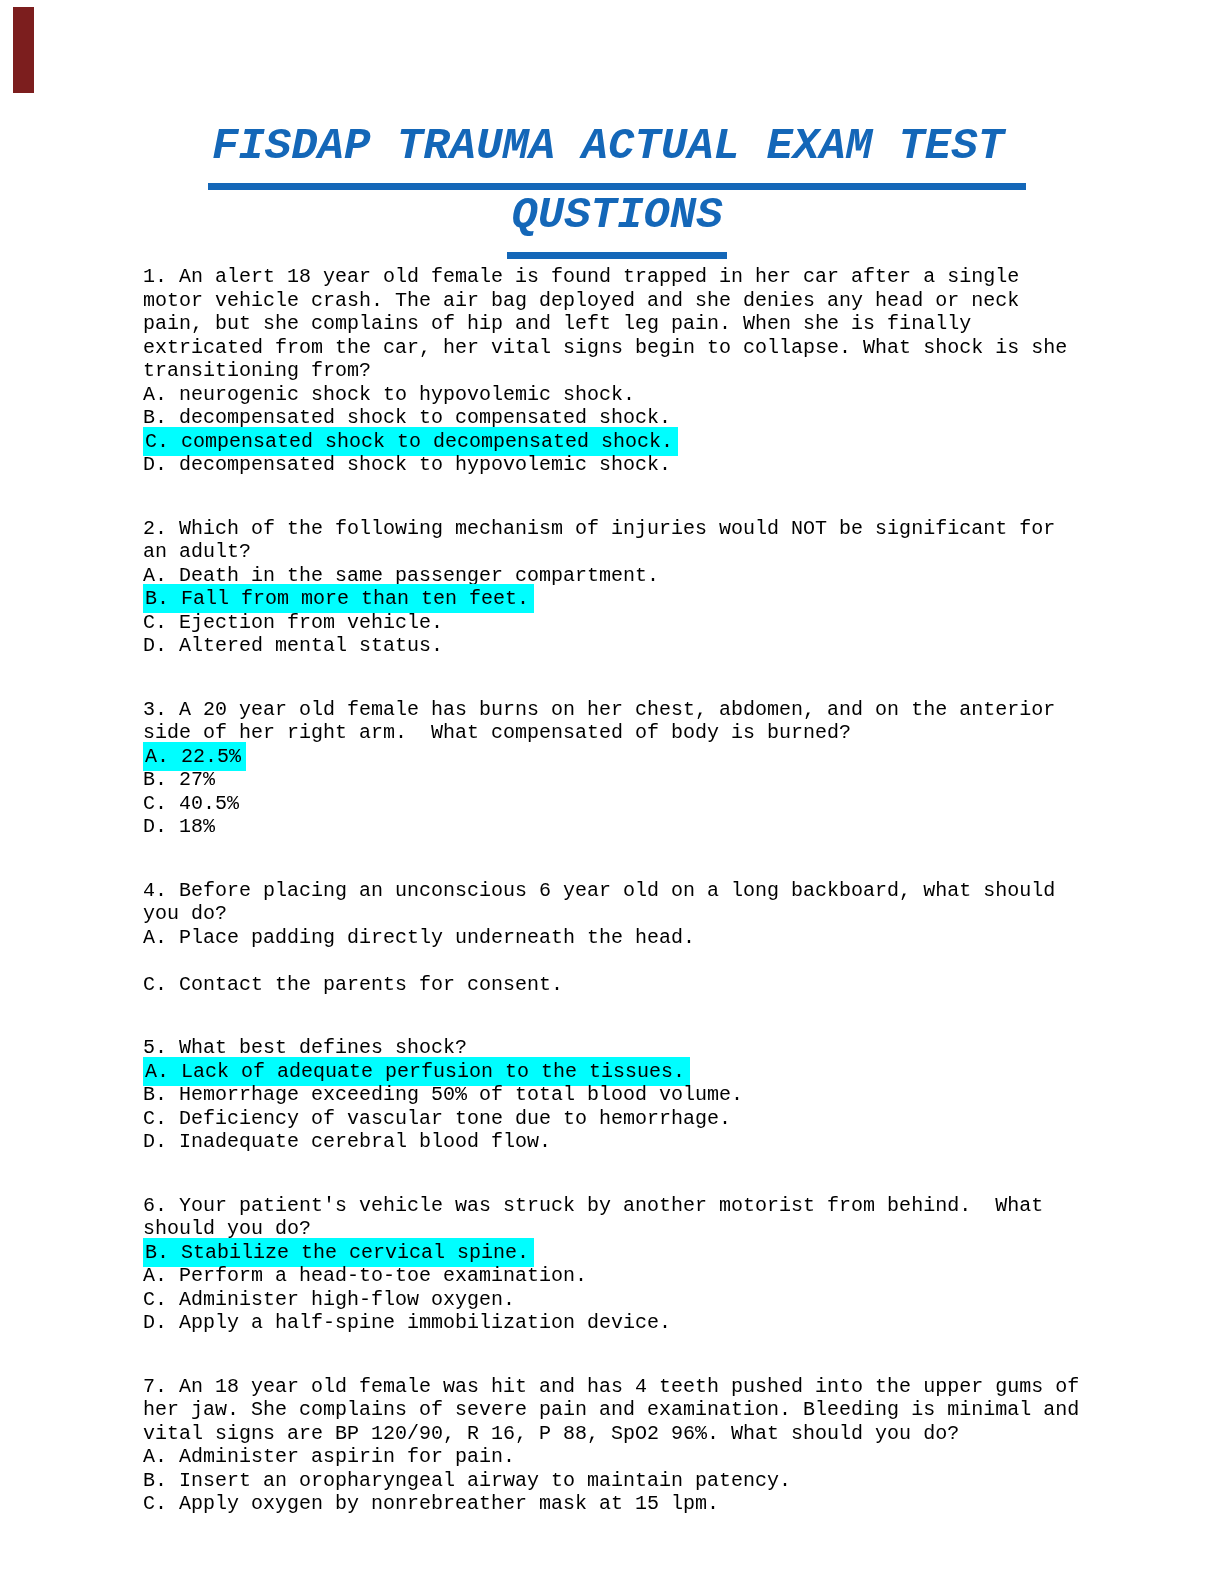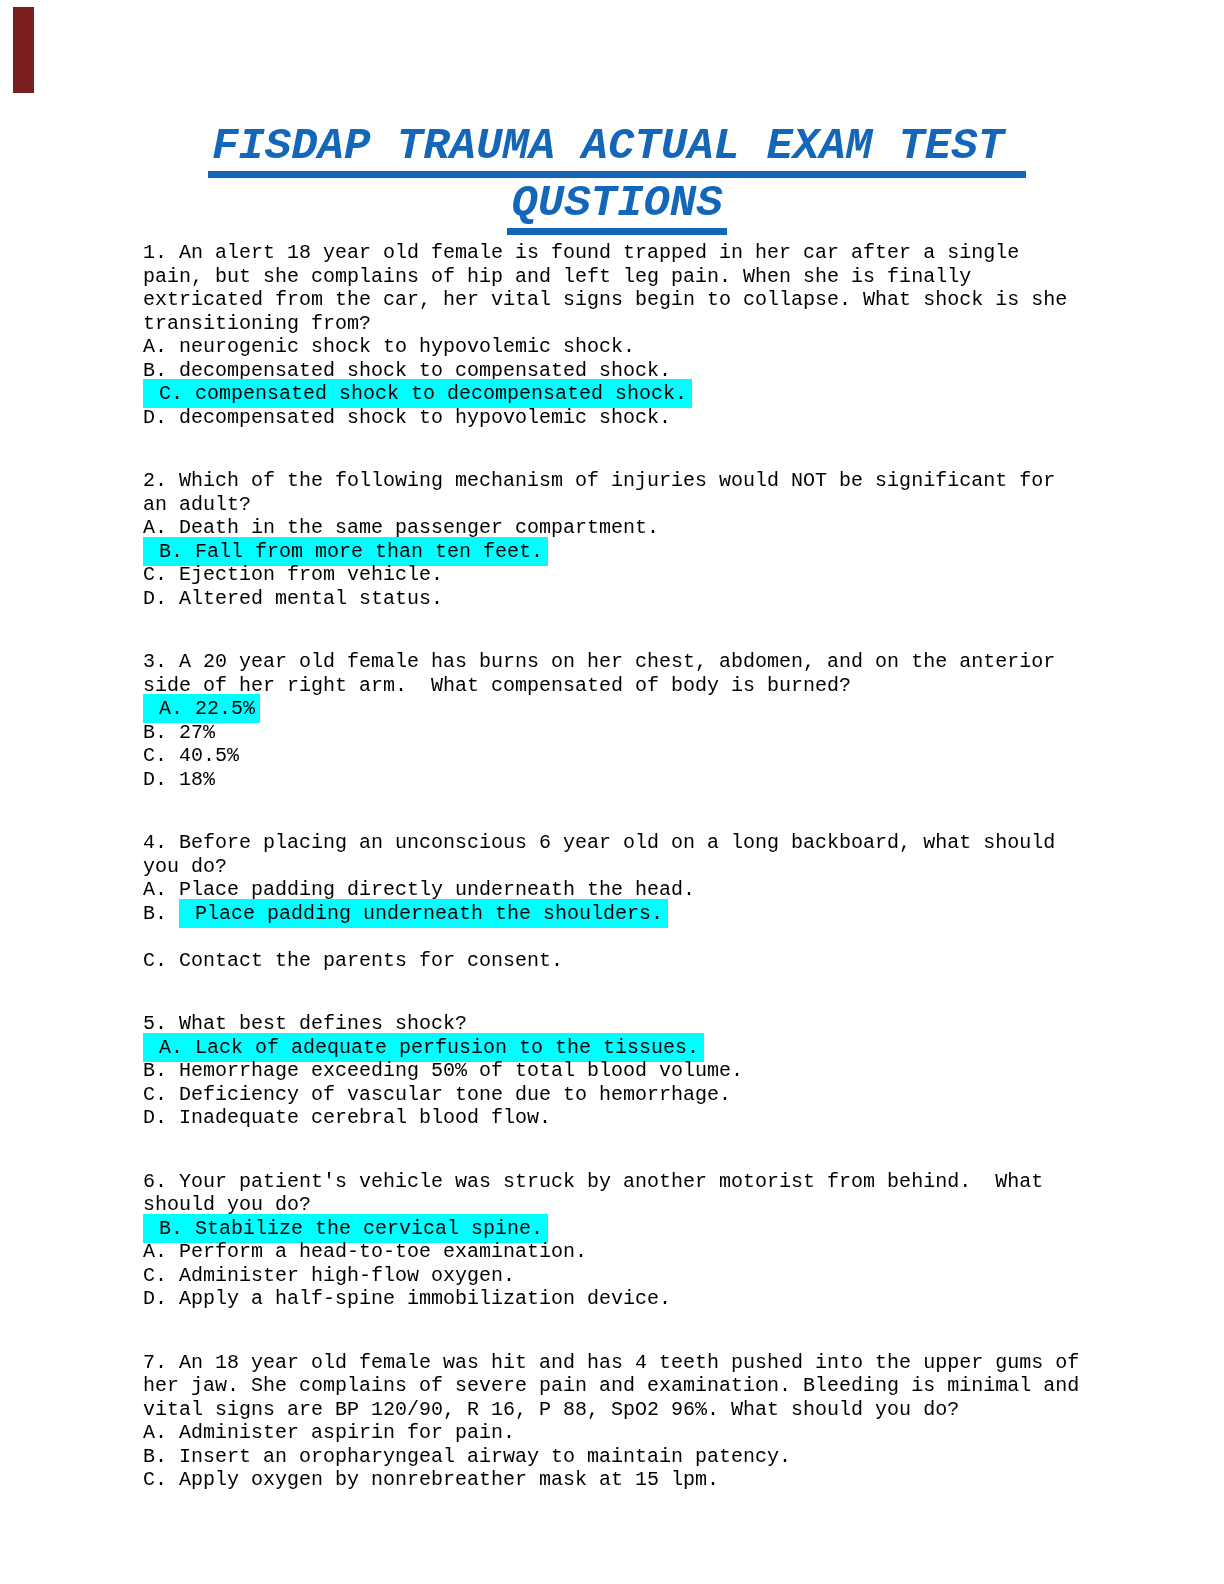--- a/index.html
+++ b/index.html
@@ -38,42 +38,42 @@
   }
   .title-line {
     font-size: 44px;
     line-height: 44px;
   }
   .title-line + .title-line {
     margin-top: 3px;
   }
   .title .u {
     display: inline-block;
-    padding: 0 4px 3px 4px;
+    padding: 0 4px 15px 4px;
     border-bottom: 7px solid currentColor;
   }
   .title .l1 {
     padding-right: 22px;
   }
   .questions {
     margin-top: 6px;
   }
   .q {
     margin-bottom: 40px;
   }
   .line {
     font-size: 20px;
     line-height: 23.5px;
     min-height: 23.5px;
     white-space: pre-wrap;
   }
   mark {
     background: #00feff;
     color: inherit;
-    padding: 3px 5px 3px 16px;
+    padding: 3px 5px 3px 2px;
   }
   mark:empty {
     display: none;
     padding: 0;
   }
 </style>
 </head>
 <body>
 
 <div class="page">
@@ -83,20 +83,21 @@
 
     <header class="title">
       <div class="title-line"><span class="u l1">FISDAP TRAUMA ACTUAL EXAM TEST</span></div>
       <div class="title-line"><span class="u">QUSTIONS</span></div>
     </header>
 
     <main class="questions">
 
       <section class="q">
         <div class="line">1. An alert 18 year old female is found trapped in her car after a single</div>
+        <div class="line">motor vehicle crash. The air bag deployed and she denies any head or neck</div>
         <div class="line">pain, but she complains of hip and left leg pain. When she is finally</div>
         <div class="line">extricated from the car, her vital signs begin to collapse. What shock is she</div>
         <div class="line">transitioning from?</div>
         <div class="line option"><span>A. neurogenic shock to hypovolemic shock.</span></div>
         <div class="line option"><span>B. decompensated shock to compensated shock.</span></div>
         <div class="line option"><span></span><mark>C. compensated shock to decompensated shock.</mark></div>
         <div class="line option"><span>D. decompensated shock to hypovolemic shock.</span></div>
       </section>
 
       <section class="q">
@@ -114,21 +115,20 @@
         <div class="line option"><span></span><mark>A. 22.5%</mark></div>
         <div class="line option"><span>B. 27%</span></div>
         <div class="line option"><span>C. 40.5%</span></div>
         <div class="line option"><span>D. 18%</span></div>
       </section>
 
       <section class="q">
         <div class="line">4. Before placing an unconscious 6 year old on a long backboard, what should</div>
         <div class="line">you do?</div>
         <div class="line option"><span>A. Place padding directly underneath the head.</span></div>
-        <div class="line option"><span>B. </span><mark>Place padding underneath the shoulders.</mark></div>
         <div class="line blank"><span></span></div>
         <div class="line option"><span>C. Contact the parents for consent.</span></div>
       </section>
 
       <section class="q">
         <div class="line">5. What best defines shock?</div>
         <div class="line option"><span></span><mark>A. Lack of adequate perfusion to the tissues.</mark></div>
         <div class="line option"><span>B. Hemorrhage exceeding 50% of total blood volume.</span></div>
         <div class="line option"><span>C. Deficiency of vascular tone due to hemorrhage.</span></div>
         <div class="line option"><span>D. Inadequate cerebral blood flow.</span></div>

